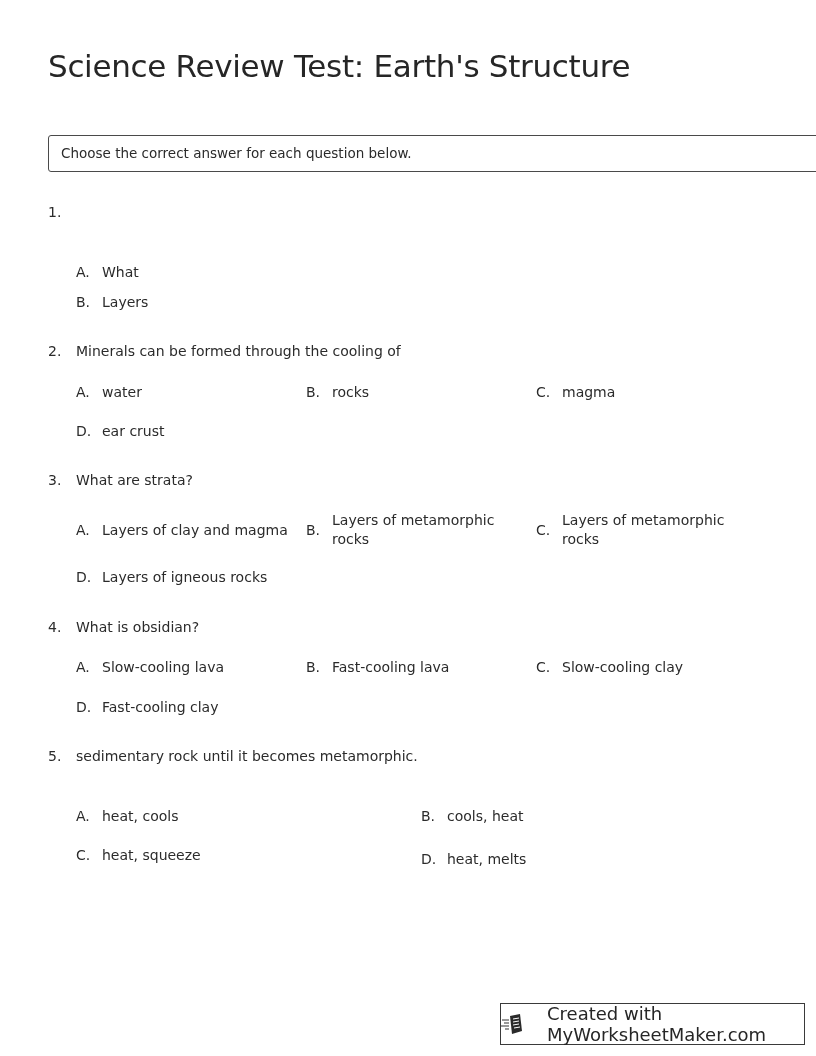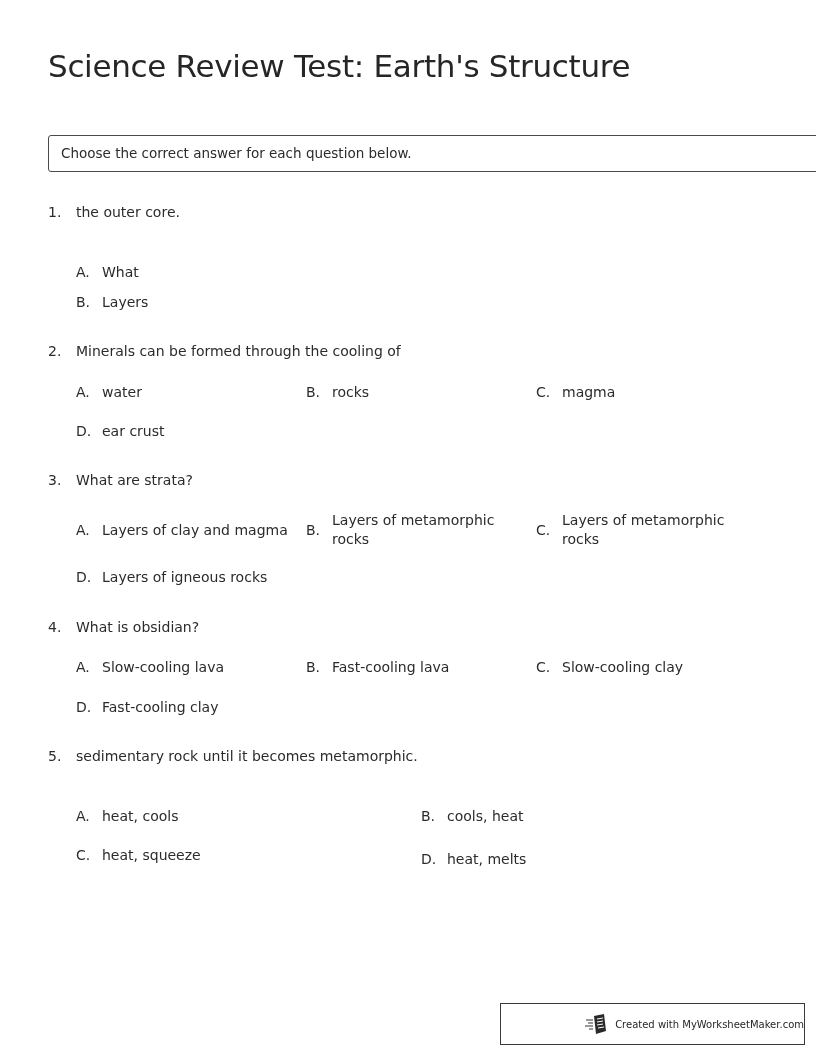--- a/index.html
+++ b/index.html
@@ -21,36 +21,35 @@
   .question { position: absolute; left: 48px; width: 720px; font-size: 14px; color: #2b2b2b; }
   .q-stem { position: relative; padding-left: 28px; line-height: 19px; }
   .q-num { position: absolute; left: 0; top: 0; }
   .choice { position: absolute; font-size: 14px; line-height: 19px; }
   .choice .letter { position: absolute; left: 0; top: 0; }
   .choice .text { position: absolute; left: 26px; top: 0; white-space: nowrap; }
   .choice.two-line .letter { top: 10px; }
   .footer {
     position: absolute; left: 500px; top: 1003px; width: 305px; height: 42px;
     border: 1.5px solid #3a3a3a; box-sizing: border-box;
-    display: flex; align-items: center; justify-content: flex-end; gap: 6px;
-    font-size: 10px; color: #262626;
+    display: flex; align-items: center; justify-content: flex-end; gap: 22px;
+    font-size: 18px; color: #262626;
   }
   .footer svg { display: block; }
 </style>
 </head>
 <body>
 
 <h1 class="title">Science Review Test: Earth's Structure</h1>
 
 <div class="instructions">Choose the correct answer for each question below.</div>
 
 <div class="question" style="top:203px;">
   <div class="q-stem">
     <span class="q-num">1.</span>
-    <div>the outer core.</div>
   </div>
 </div>
 <div class="choice" style="left:76px; top:263px;">
   <span class="letter">A.</span>
   <span class="text">What</span>
 </div>
 <div class="choice" style="left:76px; top:293px;">
   <span class="letter">B.</span>
   <span class="text">Layers</span>
 </div>

